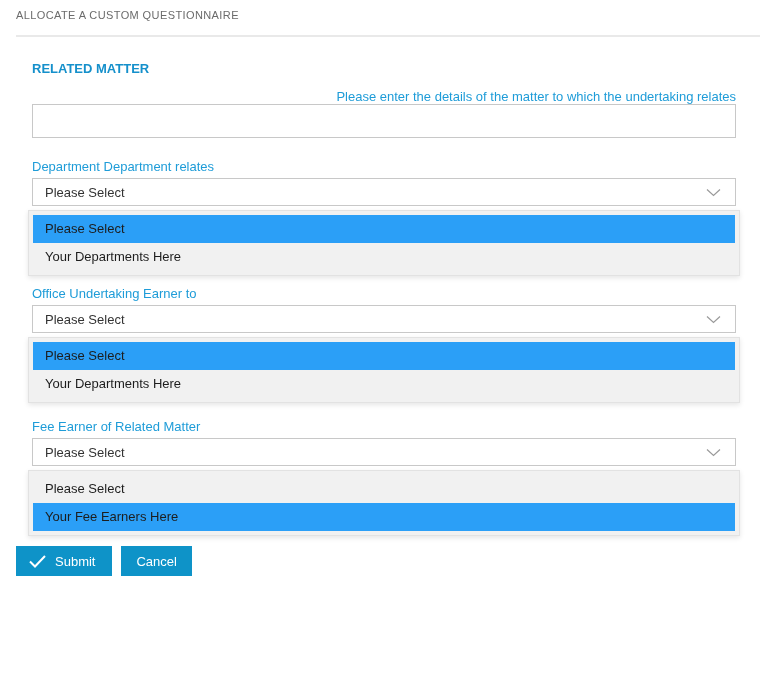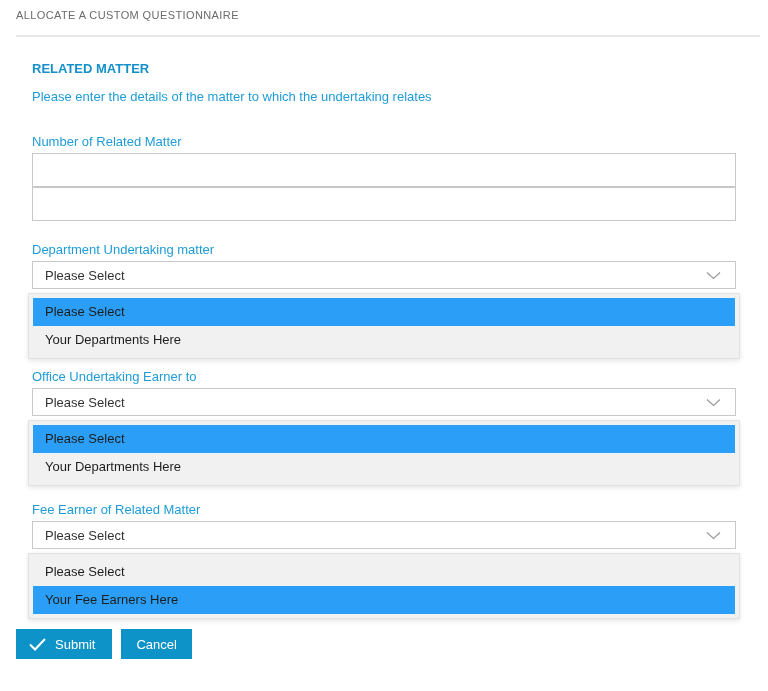--- a/index.html
+++ b/index.html
@@ -28,20 +28,21 @@
   .section-title {
     margin-top: 24px;
     color: #1590cb;
     font-weight: bold;
     font-size: 13px;
   }
   .section-subtitle {
     margin-top: 13px;
     color: #1e9cd8;
     font-size: 13px;
+    text-align: right;
   }
   label {
     display: block;
     color: #1e9cd8;
     font-size: 13px;
     line-height: 15px;
     margin-bottom: 4px;
   }
   .lbl-number { margin-top: 30px; }
   .lbl-client { margin-top: 19px; }
@@ -113,31 +114,27 @@
 <div>
 
   <div class="page-header">ALLOCATE A CUSTOM QUESTIONNAIRE</div>
   <hr class="divider">
 
   <div class="content">
 
     <div class="section-title">RELATED MATTER</div>
     <div class="section-subtitle">Please enter the details of the matter to which the undertaking relates</div>
 
-    <div>
-      <label class="lbl-number">Number of Related Matter</label>
-      <input class="text-input" type="text" value="" style="">
-    </div>
 
     <div>
       <input class="text-input" type="text" value="" style="">
     </div>
 
     <div>
-      <label class="lbl-department">Department Undertaking matter</label>
+      <label class="lbl-department">Department Department relates</label>
       <div class="select-box">
         <span class="select-value">Please Select</span>
         <span class="chevron">
           <svg width="15" height="9" viewBox="0 0 15 9">
               <polyline points="1,1.5 7.5,7.5 14,1.5" fill="none" stroke="#9a9a9a" stroke-width="1.2"></polyline>
             </svg>
         </span>
       </div>
       <div class="dropdown-panel">
         <div class="option highlighted">Please Select</div>

